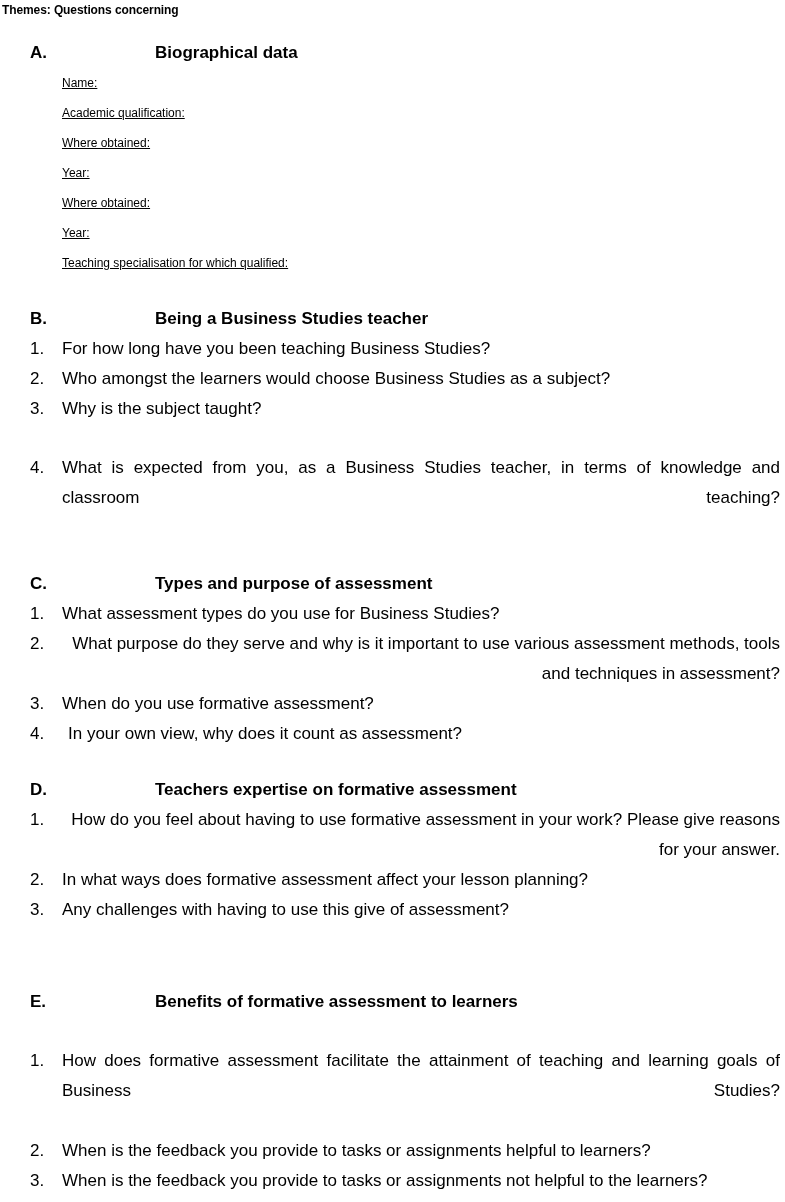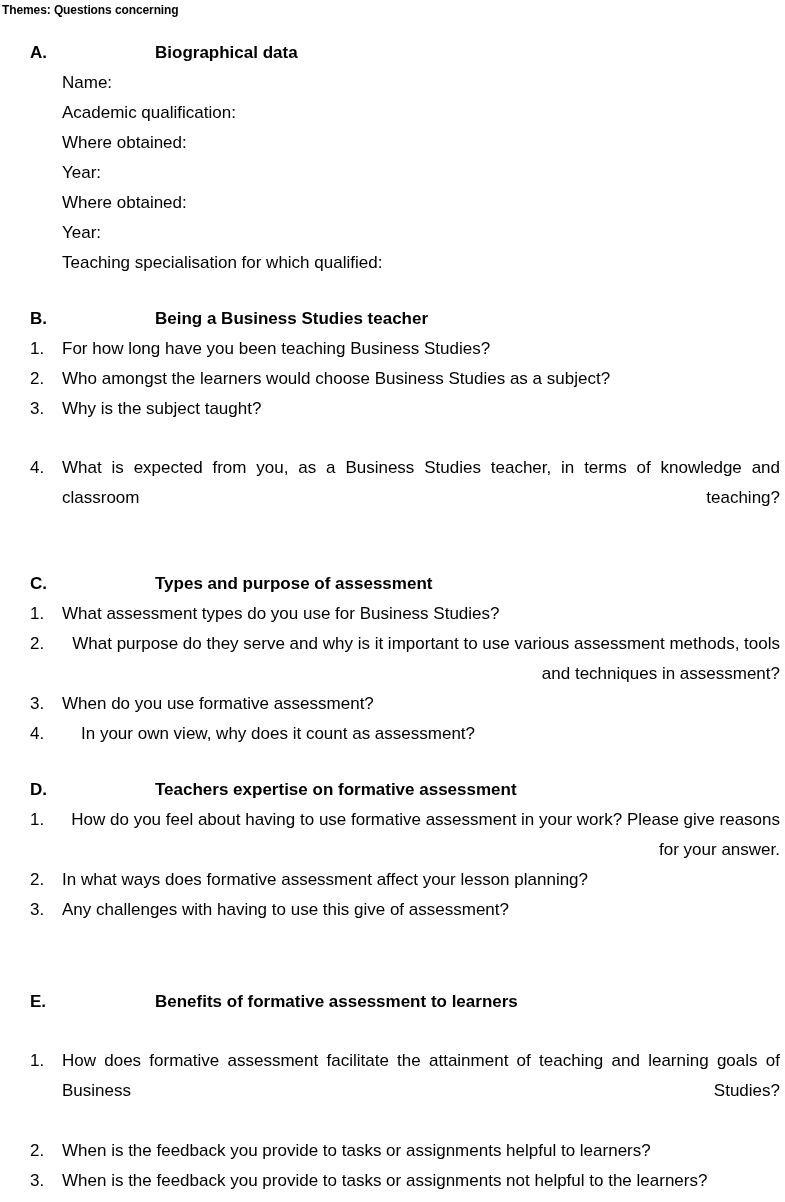--- a/index.html
+++ b/index.html
@@ -68,24 +68,25 @@
 
   
   .field-list {
     margin: 0;
     padding: 0;
     list-style: none;
   }
   .field-item {
     position: relative;
     padding-left: 62px;
-    font-size: 17px;
+    font-size: 12px;
     line-height: 30px;
     height: 30px;
     white-space: nowrap;
+    text-decoration: underline;
   }
 
   
   .q-list {
     margin: 0;
     padding: 0;
     list-style: none;
   }
   .q-item {
     position: relative;
@@ -115,21 +116,20 @@
     content: "";
     display: inline-block;
     width: 100%;
   }
   
   .q-item.ragged .q-text {
     text-align: right;
   }
   .q-item.lead-space .q-text {
     text-indent: 6px;
-    margin-left: 13px;
   }
   
   .q-item .q-text {
     max-width: 718px;
   }
 </style>
 </head>
 <body>
 
 <div class="page">

